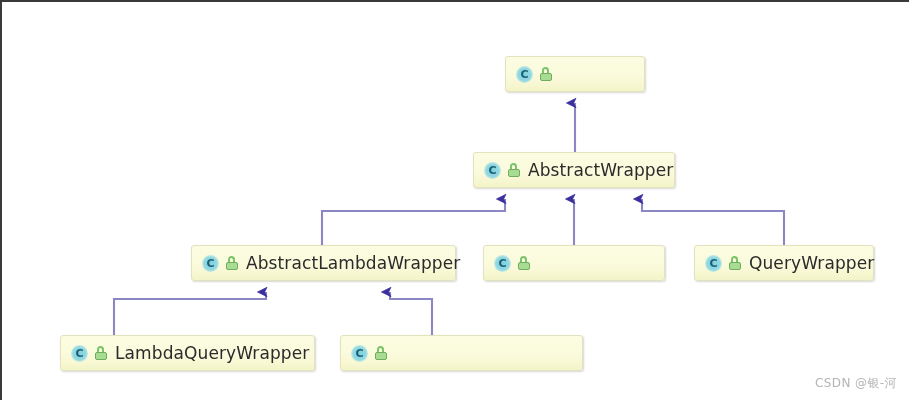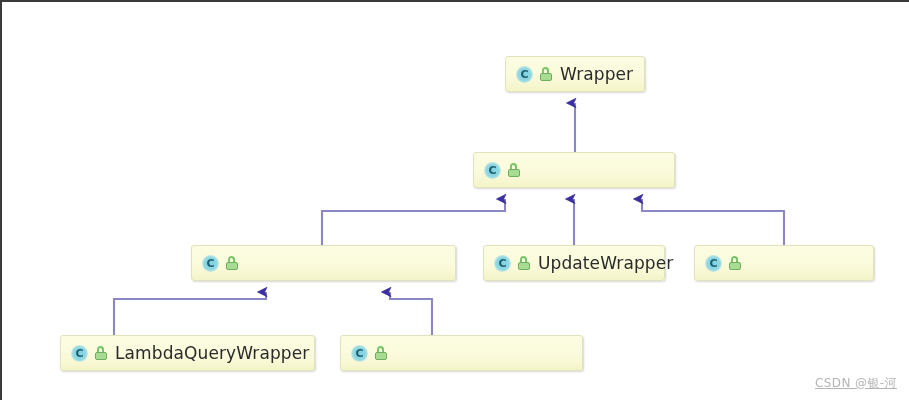--- a/index.html
+++ b/index.html
@@ -99,21 +99,20 @@
     box-sizing: border-box;
   }
   #watermark {
     position: absolute;
     right: 12px;
     bottom: 8px;
     font-size: 12px;
     color: #b4b4b4;
     letter-spacing: 0.4px;
     z-index: 4;
-    text-decoration: underline;
   }
 </style>
 </head>
 <body>
 
 <div id="canvas">
 
   <svg id="edges" viewBox="0 0 909 400" xmlns="http://www.w3.org/2000/svg">
     <defs>
       <marker id="arrow" markerWidth="11" markerHeight="11" refX="5.2" refY="9.2" orient="auto" markerUnits="userSpaceOnUse">
@@ -139,66 +138,67 @@
 
   <div class="node" style="left: 503px; top: 54px; width: 140px;">
     <span class="icon-class">
       <span class="halo"></span>
         <span class="ltr">C</span>
     </span>
     <span class="icon-lock">
       <span class="shackle"></span>
         <span class="body"></span>
     </span>
-    <span class="node-label">Wrapper</span>
   </div>
 
   <div class="node" style="left: 471px; top: 150px; width: 202px;">
     <span class="icon-class">
       <span class="halo"></span>
         <span class="ltr">C</span>
     </span>
     <span class="icon-lock">
       <span class="shackle"></span>
         <span class="body"></span>
     </span>
+    <span class="node-label">AbstractWrapper</span>
   </div>
 
   <div class="node" style="left: 189px; top: 243px; width: 265px;">
     <span class="icon-class">
       <span class="halo"></span>
         <span class="ltr">C</span>
     </span>
     <span class="icon-lock">
       <span class="shackle"></span>
         <span class="body"></span>
     </span>
+    <span class="node-label">AbstractLambdaWrapper</span>
   </div>
 
   <div class="node" style="left: 481px; top: 243px; width: 182px;">
     <span class="icon-class">
       <span class="halo"></span>
         <span class="ltr">C</span>
     </span>
     <span class="icon-lock">
       <span class="shackle"></span>
         <span class="body"></span>
     </span>
-    <span class="node-label">UpdateWrapper</span>
   </div>
 
   <div class="node" style="left: 692px; top: 243px; width: 180px;">
     <span class="icon-class">
       <span class="halo"></span>
         <span class="ltr">C</span>
     </span>
     <span class="icon-lock">
       <span class="shackle"></span>
         <span class="body"></span>
     </span>
+    <span class="node-label">QueryWrapper</span>
   </div>
 
   <div class="node" style="left: 58px; top: 333px; width: 255px;">
     <span class="icon-class">
       <span class="halo"></span>
         <span class="ltr">C</span>
     </span>
     <span class="icon-lock">
       <span class="shackle"></span>
         <span class="body"></span>

